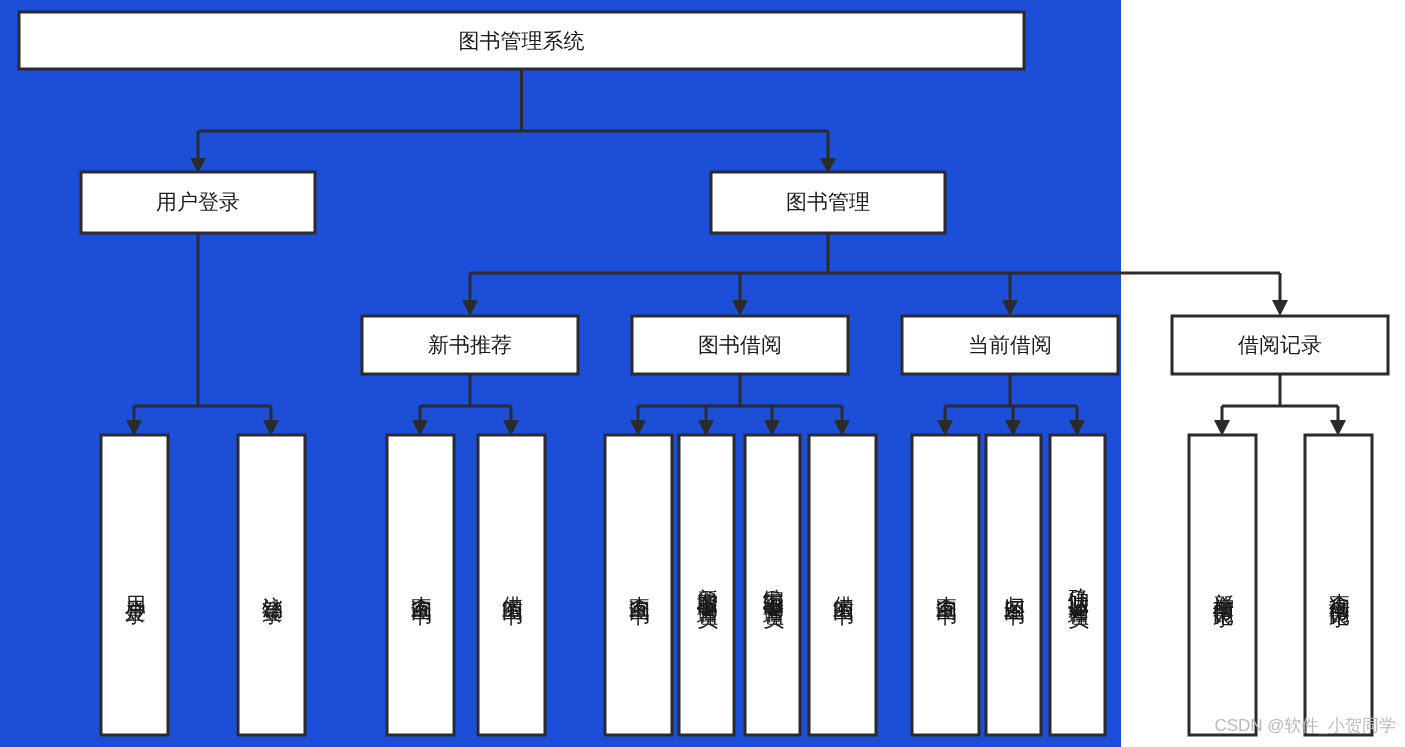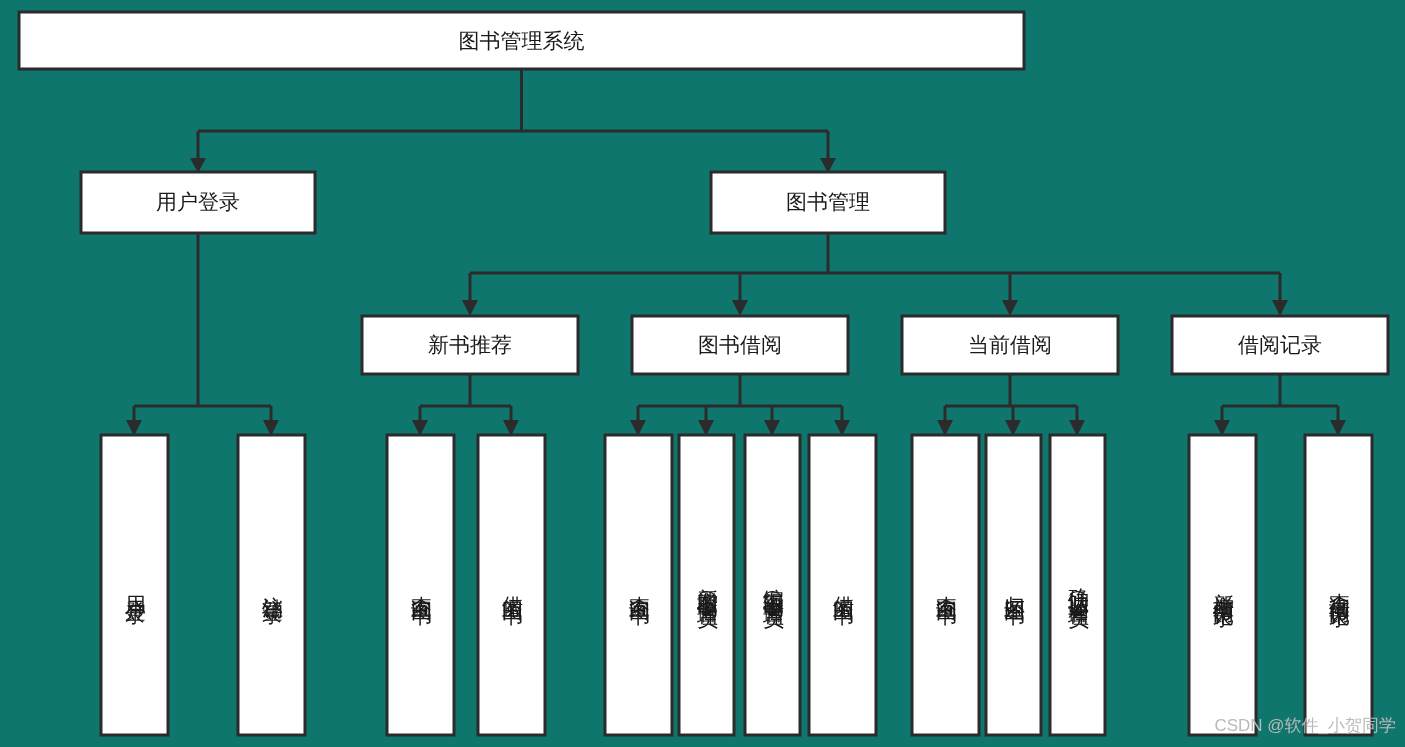--- a/index.html
+++ b/index.html
@@ -8,23 +8,23 @@
     background: #ffffff;
   }
   body {
     width: 1405px;
     height: 747px;
     overflow: hidden;
     font-family: "Liberation Sans", "DejaVu Sans", sans-serif;
   }
   #diagram-root {
     position: relative;
-    width: 1405px;
+    width: 1121px;
     height: 747px;
-    background: #0f766e;
+    background: #1d4ed8;
   }
   svg#chart-svg {
     position: absolute;
     top: 0;
     left: 0;
     width: 1405px;
     height: 747px;
     display: block;
   }
   .node-rect {

